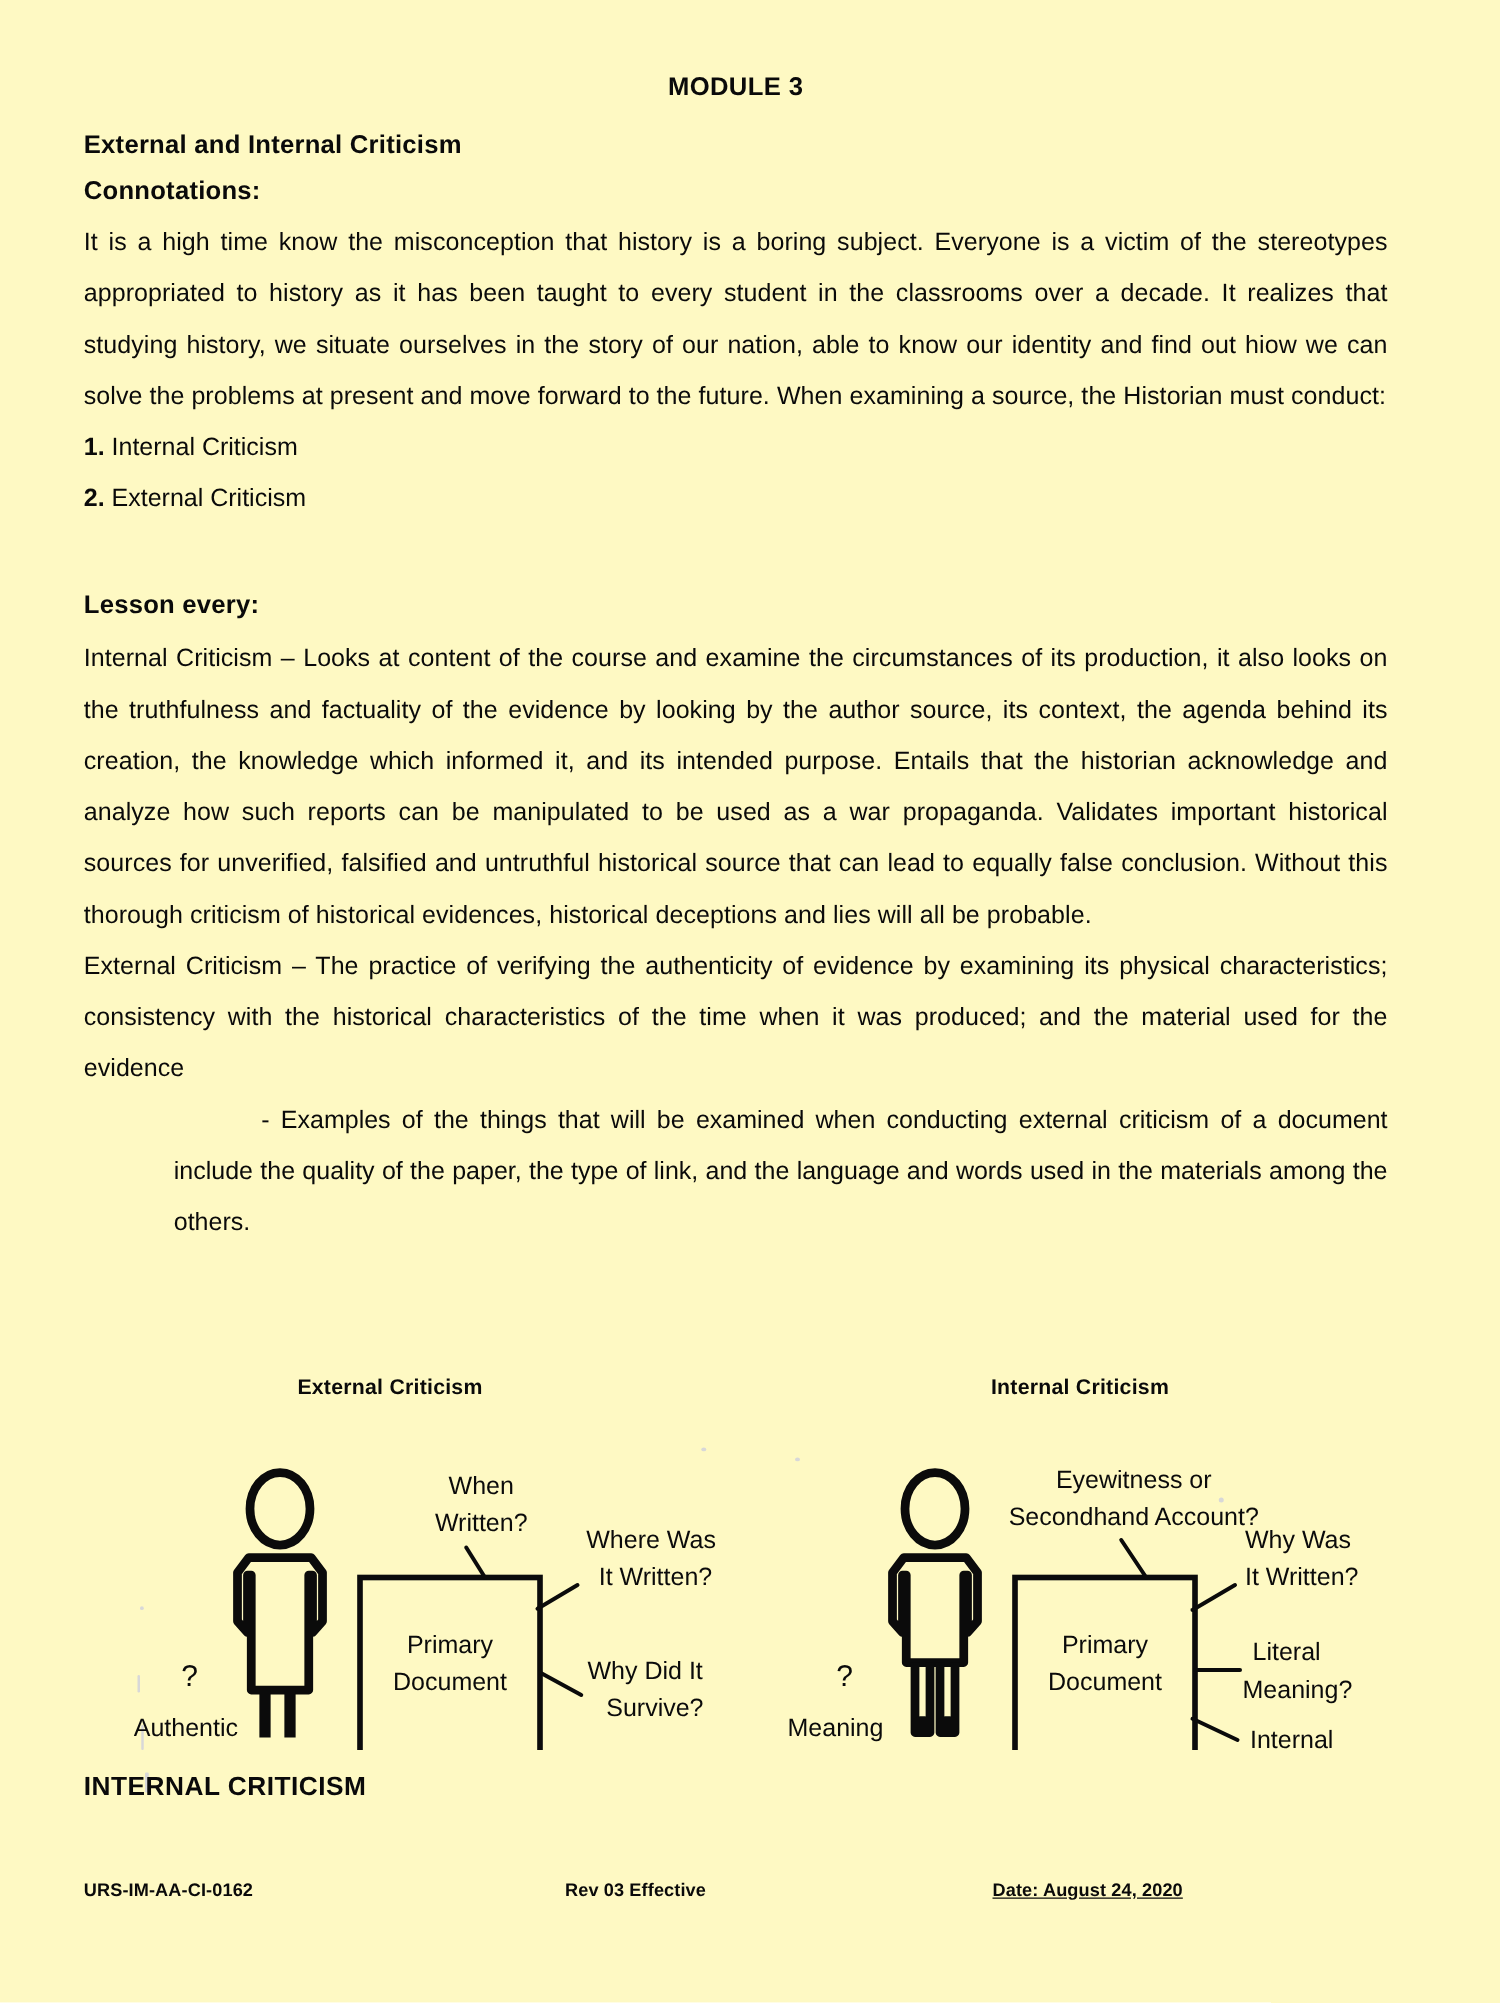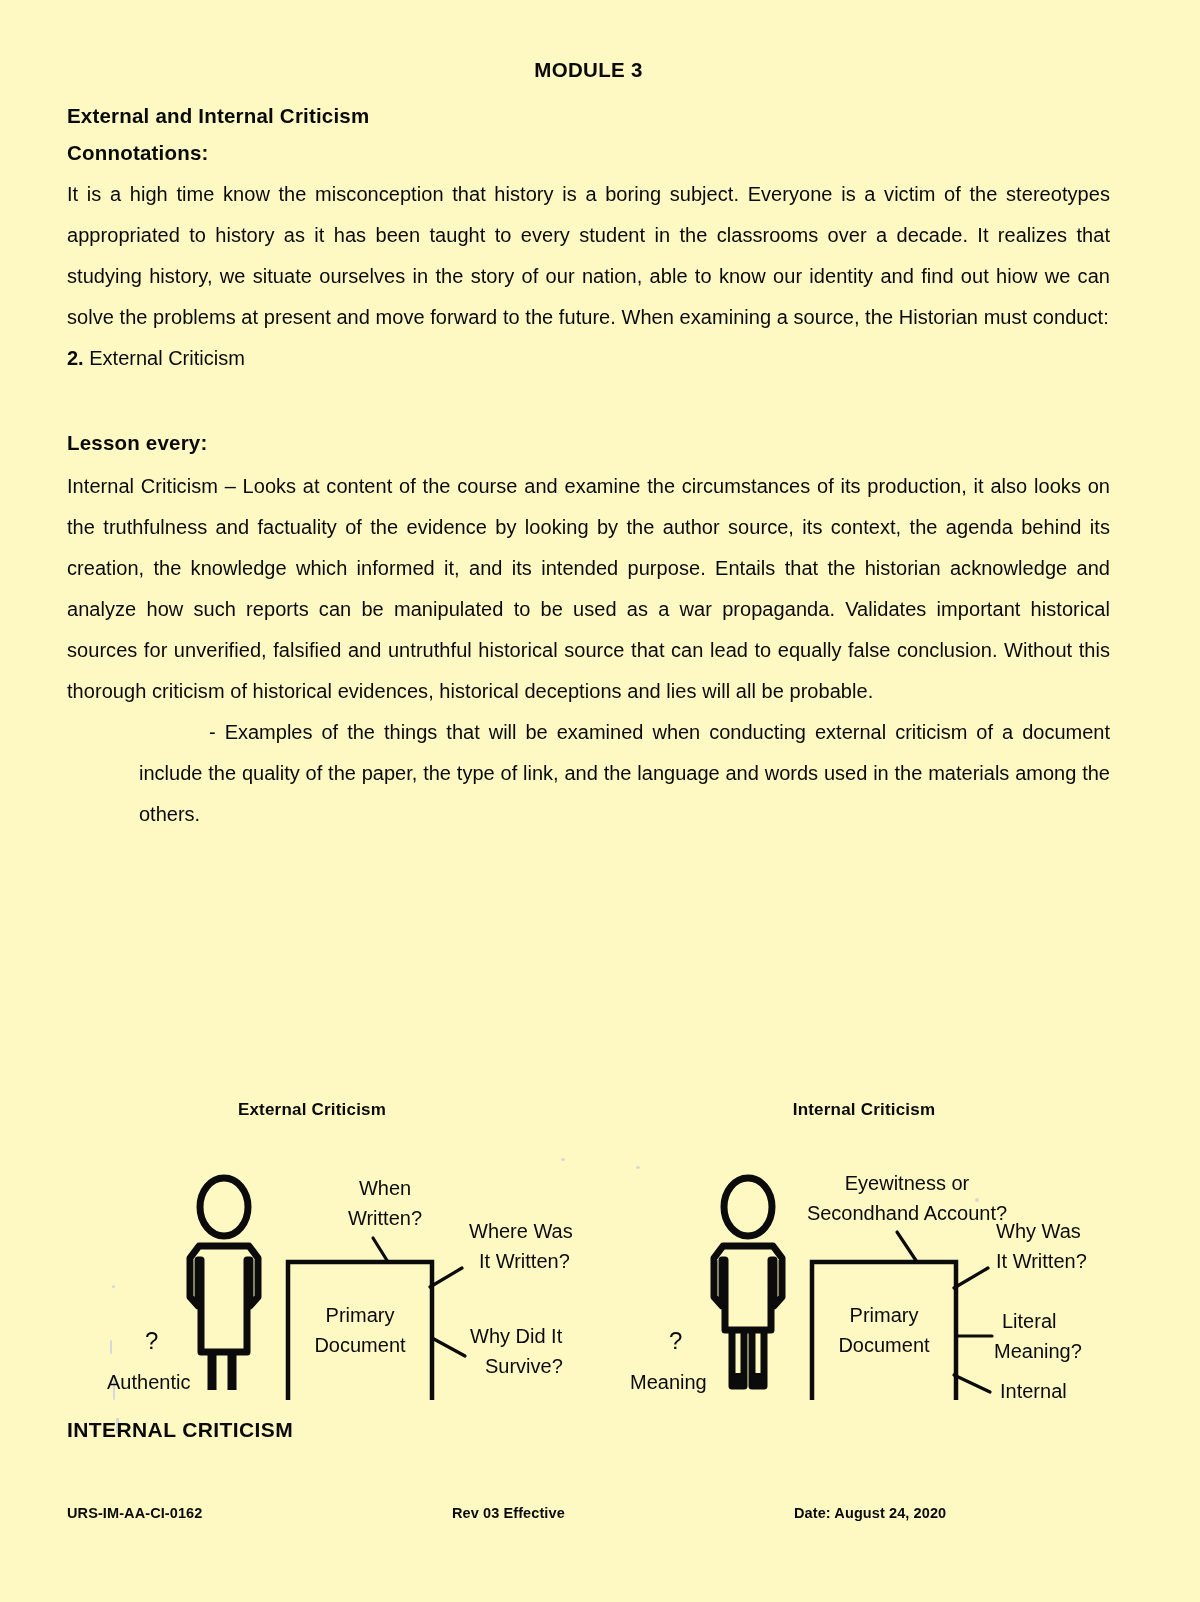--- a/index.html
+++ b/index.html
@@ -124,21 +124,21 @@
     position: absolute;
     left: 67px;
     top: 1505px;
     width: 1045px;
     font-size: 14.5px;
     font-weight: bold;
     letter-spacing: 0.1px;
   }
   .footer .f-left   { position: absolute; left: 0;     top: 0; }
   .footer .f-center { position: absolute; left: 385px; top: 0; }
-  .footer .f-right  { position: absolute; left: 727px; top: 0; }
+  .footer .f-right  { position: absolute; left: 727px; top: 0; text-decoration: underline; }
 
   .scan-speck {
     position: absolute;
     background: #d8d8d8;
     border-radius: 50%;
   }
 </style>
 </head>
 <body>
 
@@ -156,28 +156,33 @@
 
     <h1 class="doc-title">MODULE 3</h1>
 
     <h2 class="doc-subtitle">External and Internal Criticism</h2>
 
     <h3 class="section-head">Connotations:</h3>
 
     <p class="para">It is a high time know the misconception that history is a boring subject. Everyone is a victim of the stereotypes appropriated to history as it has been taught to every student in the classrooms over a decade. It realizes that studying history, we situate ourselves in the story of our nation, able to know our identity and find out hiow we can solve the problems at present and move forward to the future. When examining a source, the Historian must conduct:</p>
 
     <div class="list-item">
+      <b>1.</b>
+      <span>Internal Criticism</span>
+    </div>
+    <div class="list-item">
       <b>2.</b>
       <span>External Criticism</span>
     </div>
 
     <h3 class="section-head spaced">Lesson every:</h3>
 
     <p class="para">Internal Criticism – Looks at content of the course and examine the circumstances of its production, it also looks on the truthfulness and factuality of the evidence by looking by the author source, its context, the agenda behind its creation, the knowledge which informed it, and its intended purpose. Entails that the historian acknowledge and analyze how such reports can be manipulated to be used as a war propaganda. Validates important historical sources for unverified, falsified and untruthful historical source that can lead to equally false conclusion. Without this thorough criticism of historical evidences, historical deceptions and lies will all be probable.</p>
 
+    <p class="para">External Criticism – The practice of verifying the authenticity of evidence by examining its physical characteristics; consistency with the historical characteristics of the time when it was produced; and the material used for the evidence</p>
 
     <p class="indent-para">- Examples of the things that will be examined when conducting external criticism of a document include the quality of the paper, the type of link, and the language and words used in the materials among the others.</p>
 
   </div>
 
   <div class="figures">
 
     <div class="fig left">
       <div class="fig-title">External Criticism</div>
 

